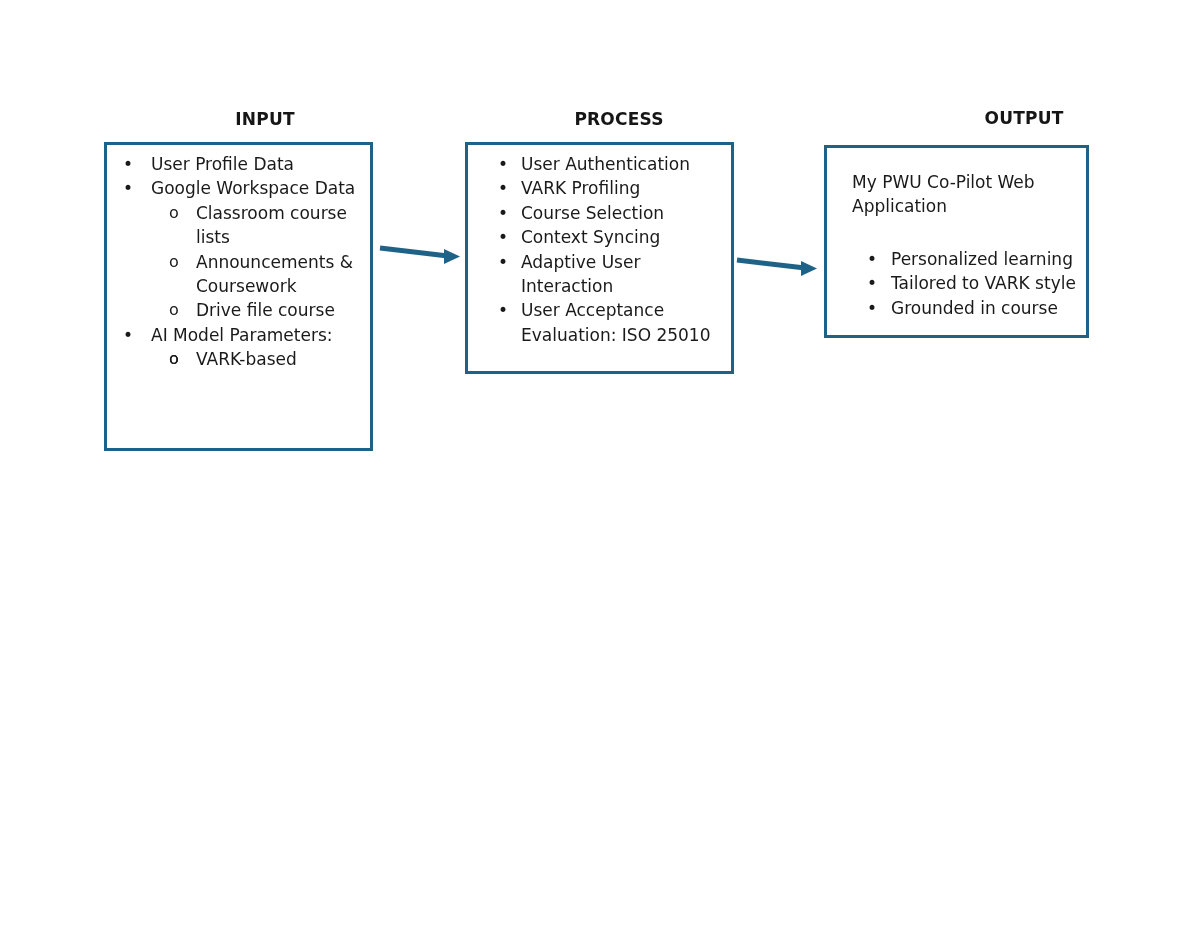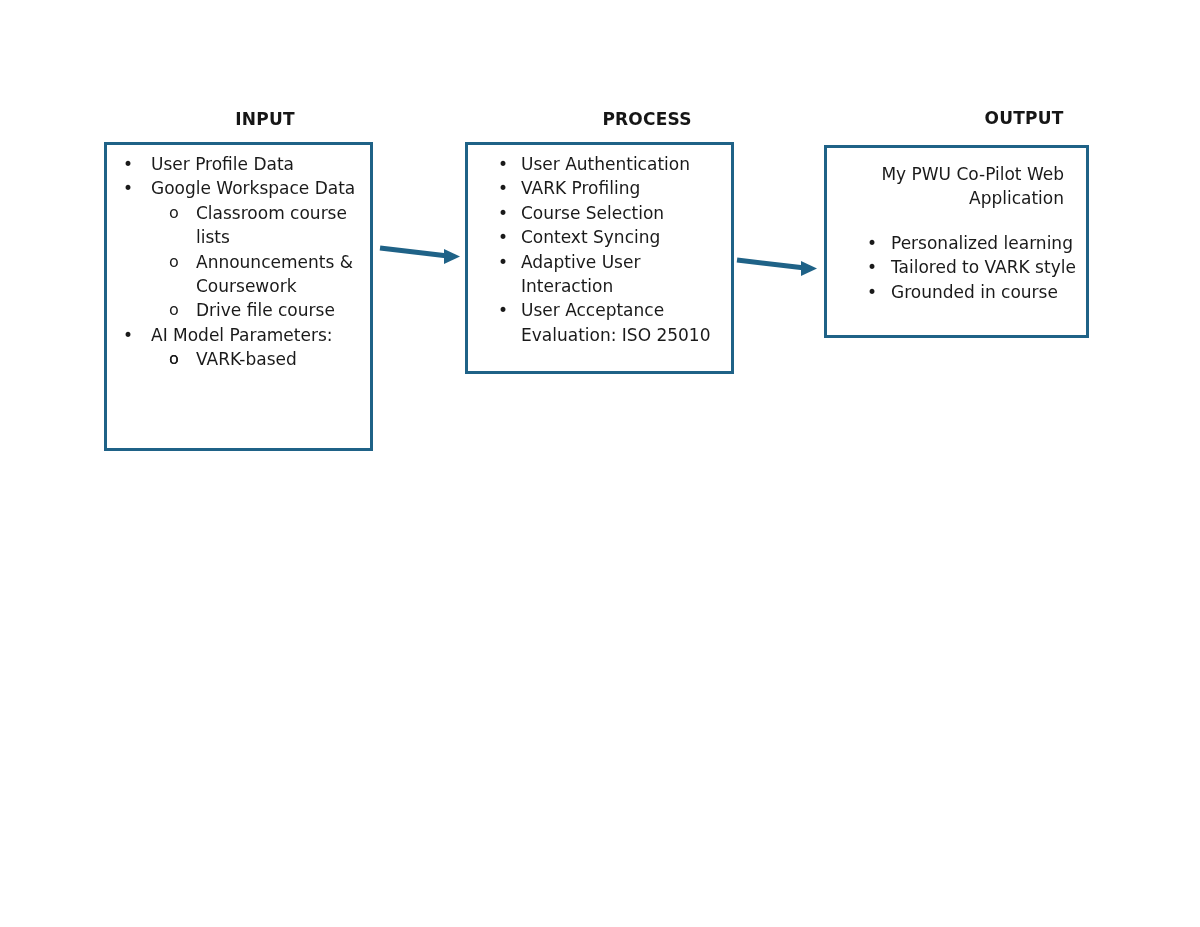--- a/index.html
+++ b/index.html
@@ -30,21 +30,21 @@
     position: absolute;
     font-family: "DejaVu Sans", sans-serif;
     font-weight: bold;
     font-size: 17px;
     letter-spacing: 0.2px;
     color: #161616;
     text-align: center;
     white-space: nowrap;
   }
   #header-input  { left: 205px; top: 109px; width: 120px; }
-  #header-process{ left: 587px; top: 109px; width: 120px; }
+  #header-process{ left: 559px; top: 109px; width: 120px; }
   #header-output { left: 964px; top: 108px; width: 120px; }
 
   
   .ipo-box {
     position: absolute;
     border: 3px solid #1f6287;
     background: #ffffff;
     box-sizing: border-box;
     overflow: hidden;
   }
@@ -100,22 +100,21 @@
   
   #box-process li.b1 { padding-left: 53px; }
   #box-process li.b1 > .bullet-dot { left: 30px; }
 
   
   #box-output .intro {
     font-size: 17px;
     line-height: 24.4px;
     color: #1a1a1a;
     padding: 6px 10px 0 9px;
-    margin: 8px;
-    text-align: right;
+    margin: 16px;
   }
   #box-output ul.lvl1 { padding-top: 12px; }
   #box-output li.b1 { padding-left: 64px; }
   #box-output li.b1 > .bullet-dot { left: 40px; }
 
   
   .arrow-svg {
     position: absolute;
     overflow: visible;
   }

